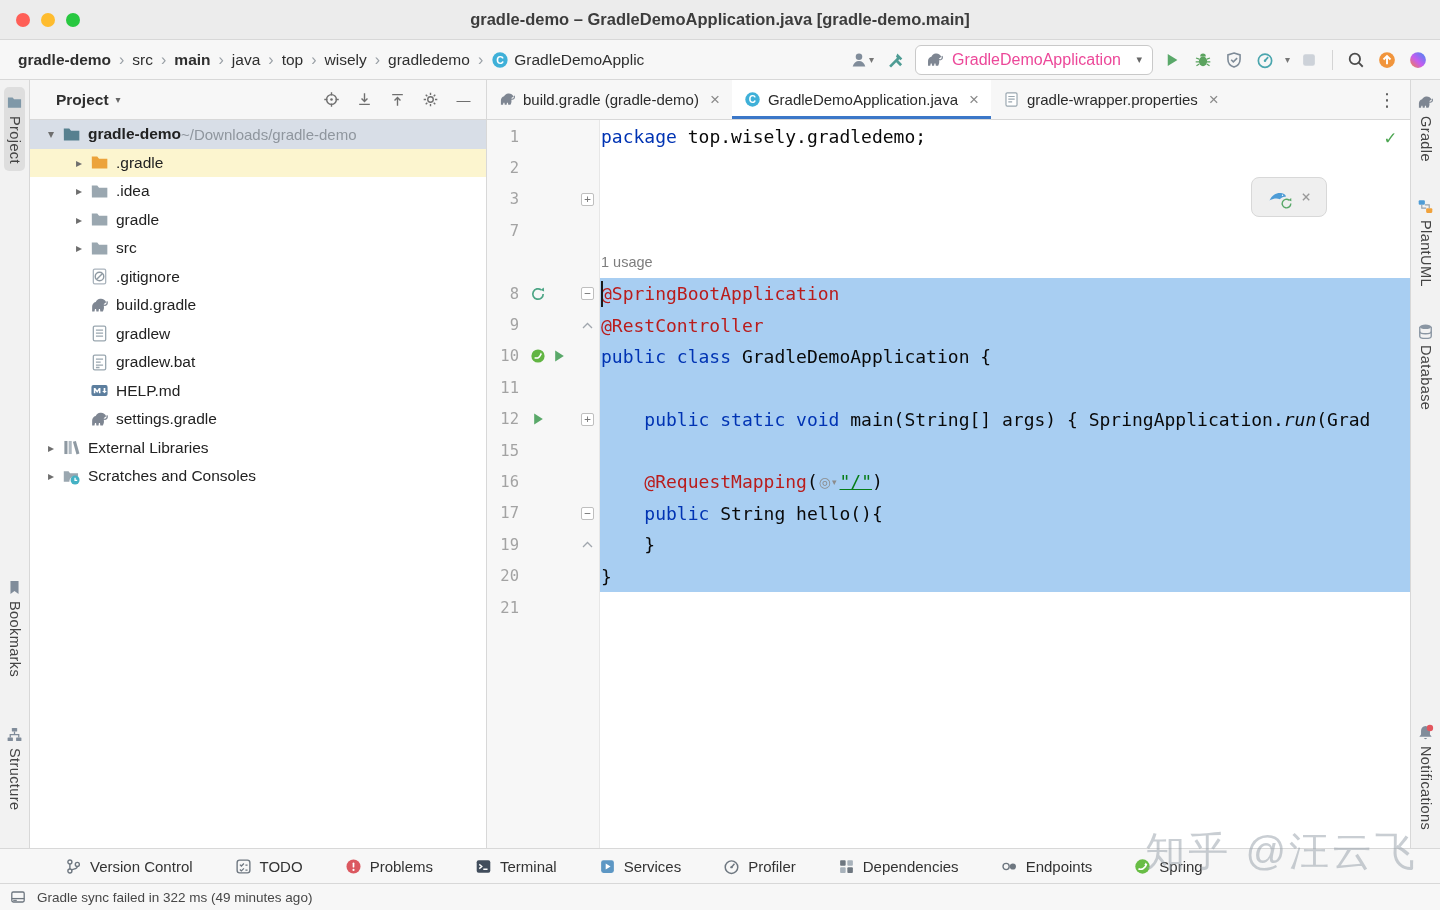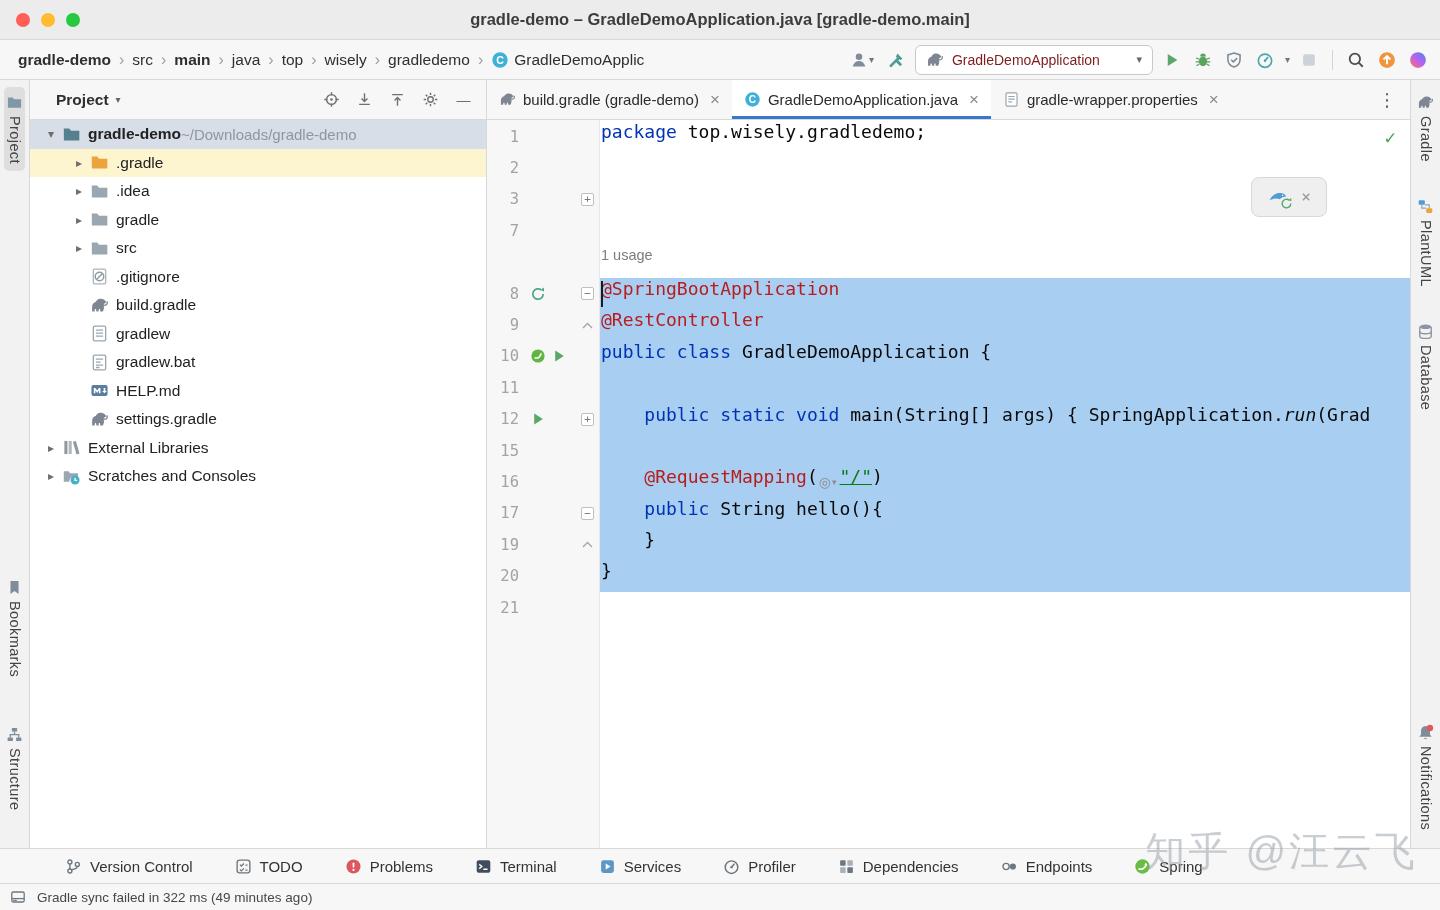--- a/index.html
+++ b/index.html
@@ -20,21 +20,21 @@
     border-bottom:1px solid #D8D8D8;padding:0 10px 0 18px}
   .crumbs{display:flex;align-items:center;font-size:15.5px;color:#2F2F2F;white-space:nowrap;overflow:hidden}
   .crumb{display:inline-flex;align-items:center;gap:5px;cursor:pointer}
   .crumb.b{font-weight:700}
   .sep{margin:0 8px;color:#9AA0A6;font-size:16px}
   .tb-right{margin-left:auto;display:flex;align-items:center;gap:7px;flex:0 0 auto}
   .tbtn{border:none;background:transparent;display:inline-flex;align-items:center;padding:3px;cursor:pointer}
   .mini-chev{font-size:10px;color:#777;margin-left:1px}
   .runcombo{display:flex;align-items:center;gap:8px;background:#fff;border:1px solid #C9C9C9;
     border-radius:6px;height:30px;padding:0 10px;min-width:238px;cursor:pointer}
-  .rc-label{font-size:14px;color:#7f1d1d}
+  .rc-label{font-size:16px;color:#ec4899}
   .rc-chev{margin-left:auto;color:#666;font-size:11px}
   .vsep{width:1px;height:20px;background:#D4D4D4;margin:0 4px}
 
   
   .icon{display:inline-flex;width:18px;height:18px;align-items:center;justify-content:center;flex:0 0 auto}
   .icon svg{width:100%;height:100%;display:block}
 
   
   .main{flex:1;display:flex;min-height:0;background:#fff}
   .stripe{width:30px;background:#F2F2F2;display:flex;flex-direction:column;align-items:center;
@@ -82,21 +82,21 @@
     font-family:"DejaVu Sans Mono","Liberation Mono",monospace;font-size:18px}
   #code-rows{padding-top:1px}
   .crow{display:flex;height:31.4px;align-items:center}
   .lnum{width:32px;flex:0 0 auto;text-align:right;color:#A3A3A3;font-size:15.5px;cursor:pointer}
   .gics{width:56px;flex:0 0 auto;display:flex;align-items:center;gap:5px;padding-left:11px}
   .gics .icon{width:16px;height:16px;cursor:pointer}
   .gfold{width:25px;flex:0 0 auto;display:flex;align-items:center;justify-content:center}
   .fbox{width:13px;height:13px;border:1px solid #BFBFBF;background:#fff;color:#777;font-size:11px;
     display:flex;align-items:center;justify-content:center;border-radius:2px;cursor:pointer;line-height:1}
   .farrow{display:inline-flex;cursor:pointer}
-  .cline{flex:1;position:relative;height:100%;display:flex;white-space:pre;overflow:hidden;padding-left:1px;cursor:text}
+  .cline{flex:1;position:relative;height:100%;display:flex;align-items:center;white-space:pre;overflow:hidden;padding-left:1px;cursor:text}
   .cline.sel{background:#A8CEF2}
   .caret{position:absolute;left:1px;top:3px;width:2px;height:26px;background:#1B1B1B}
   .tk{display:inline}
   .tk.kw{color:#0033B3}
   .tk.ann{color:#b91c1c}
   .tk.str{color:#067D17}
   .tk.strlink{color:#067D17;text-decoration:underline}
   .tk.d{color:#090909}
   .tk.itm{color:#090909;font-style:italic}
   .tk.folded{background:#D6EBD6;border-radius:2px;color:#222}

